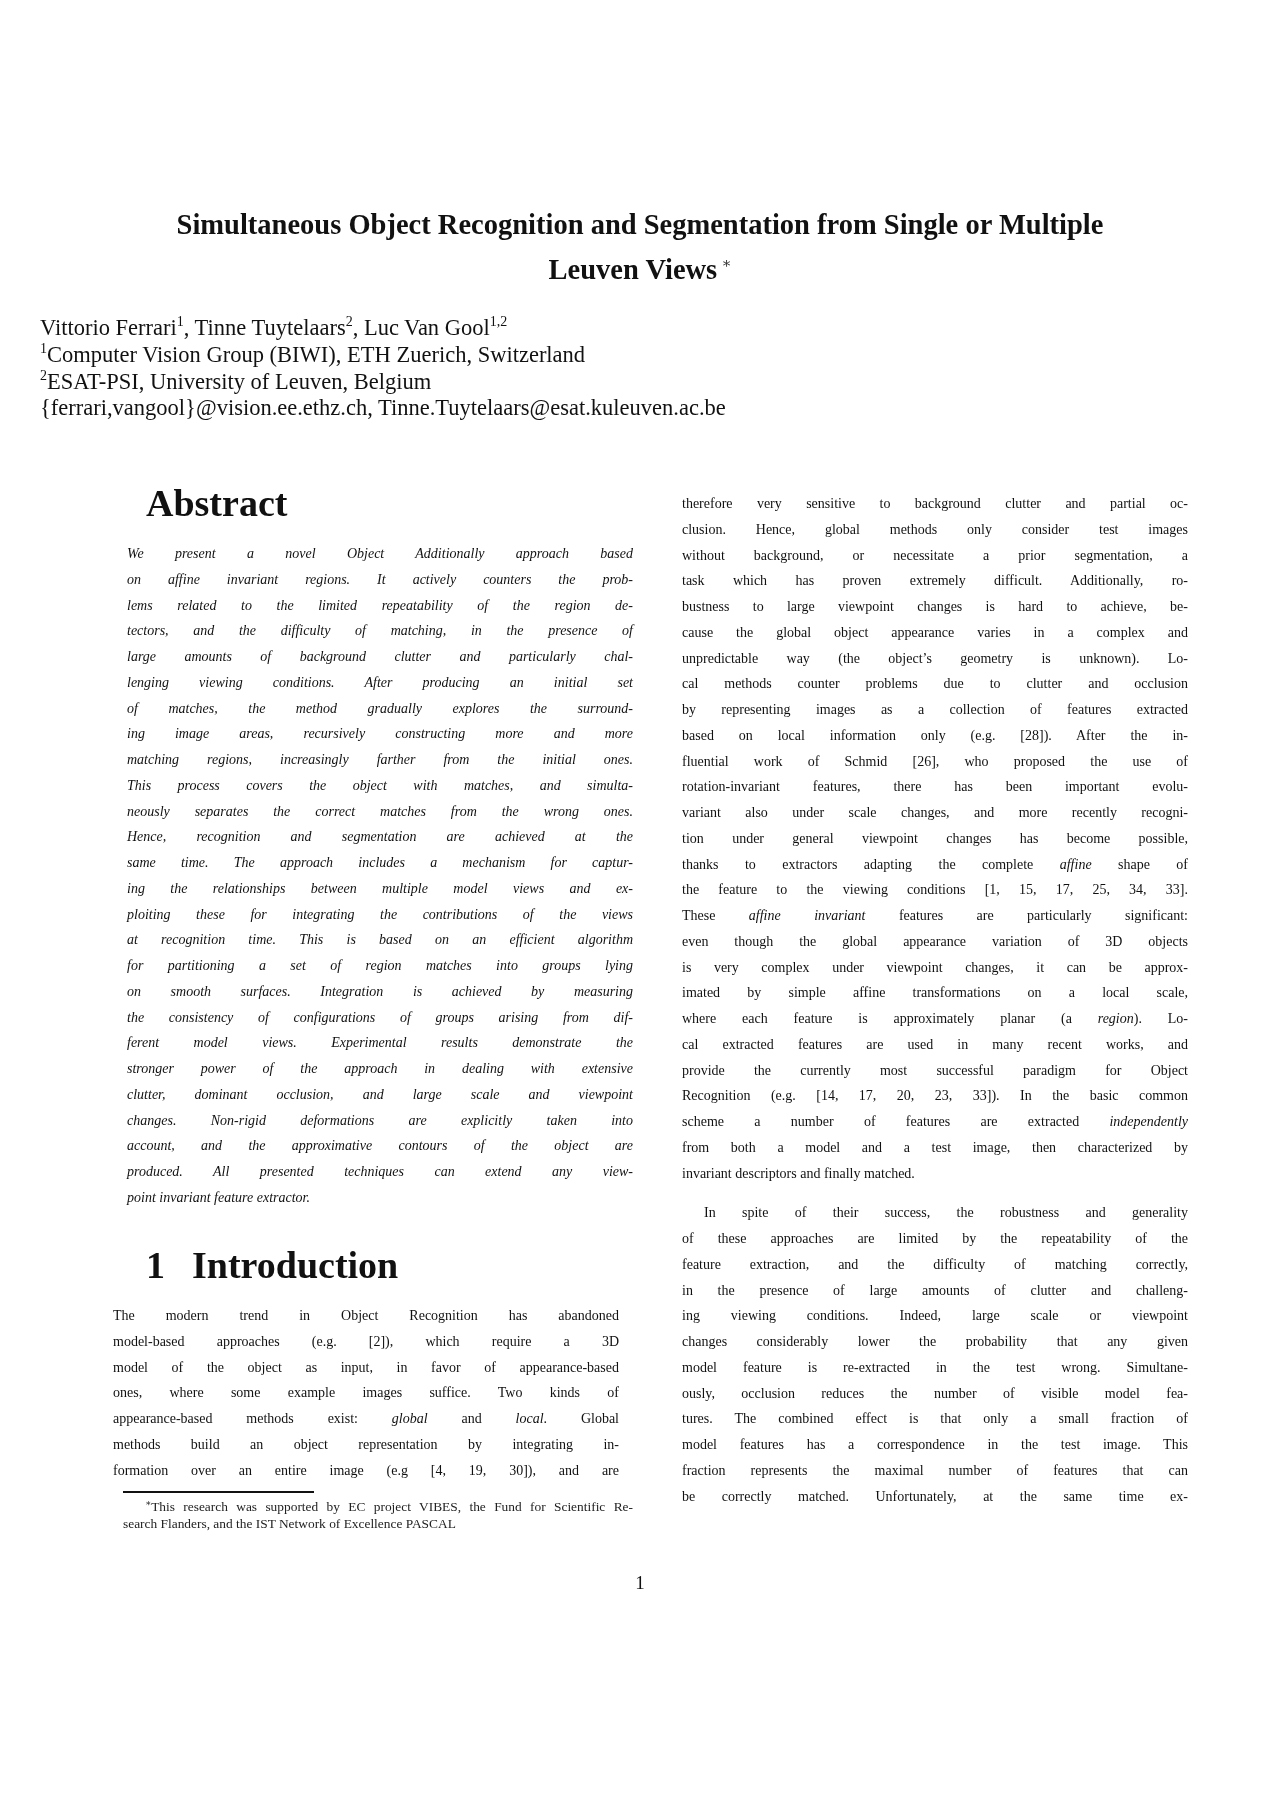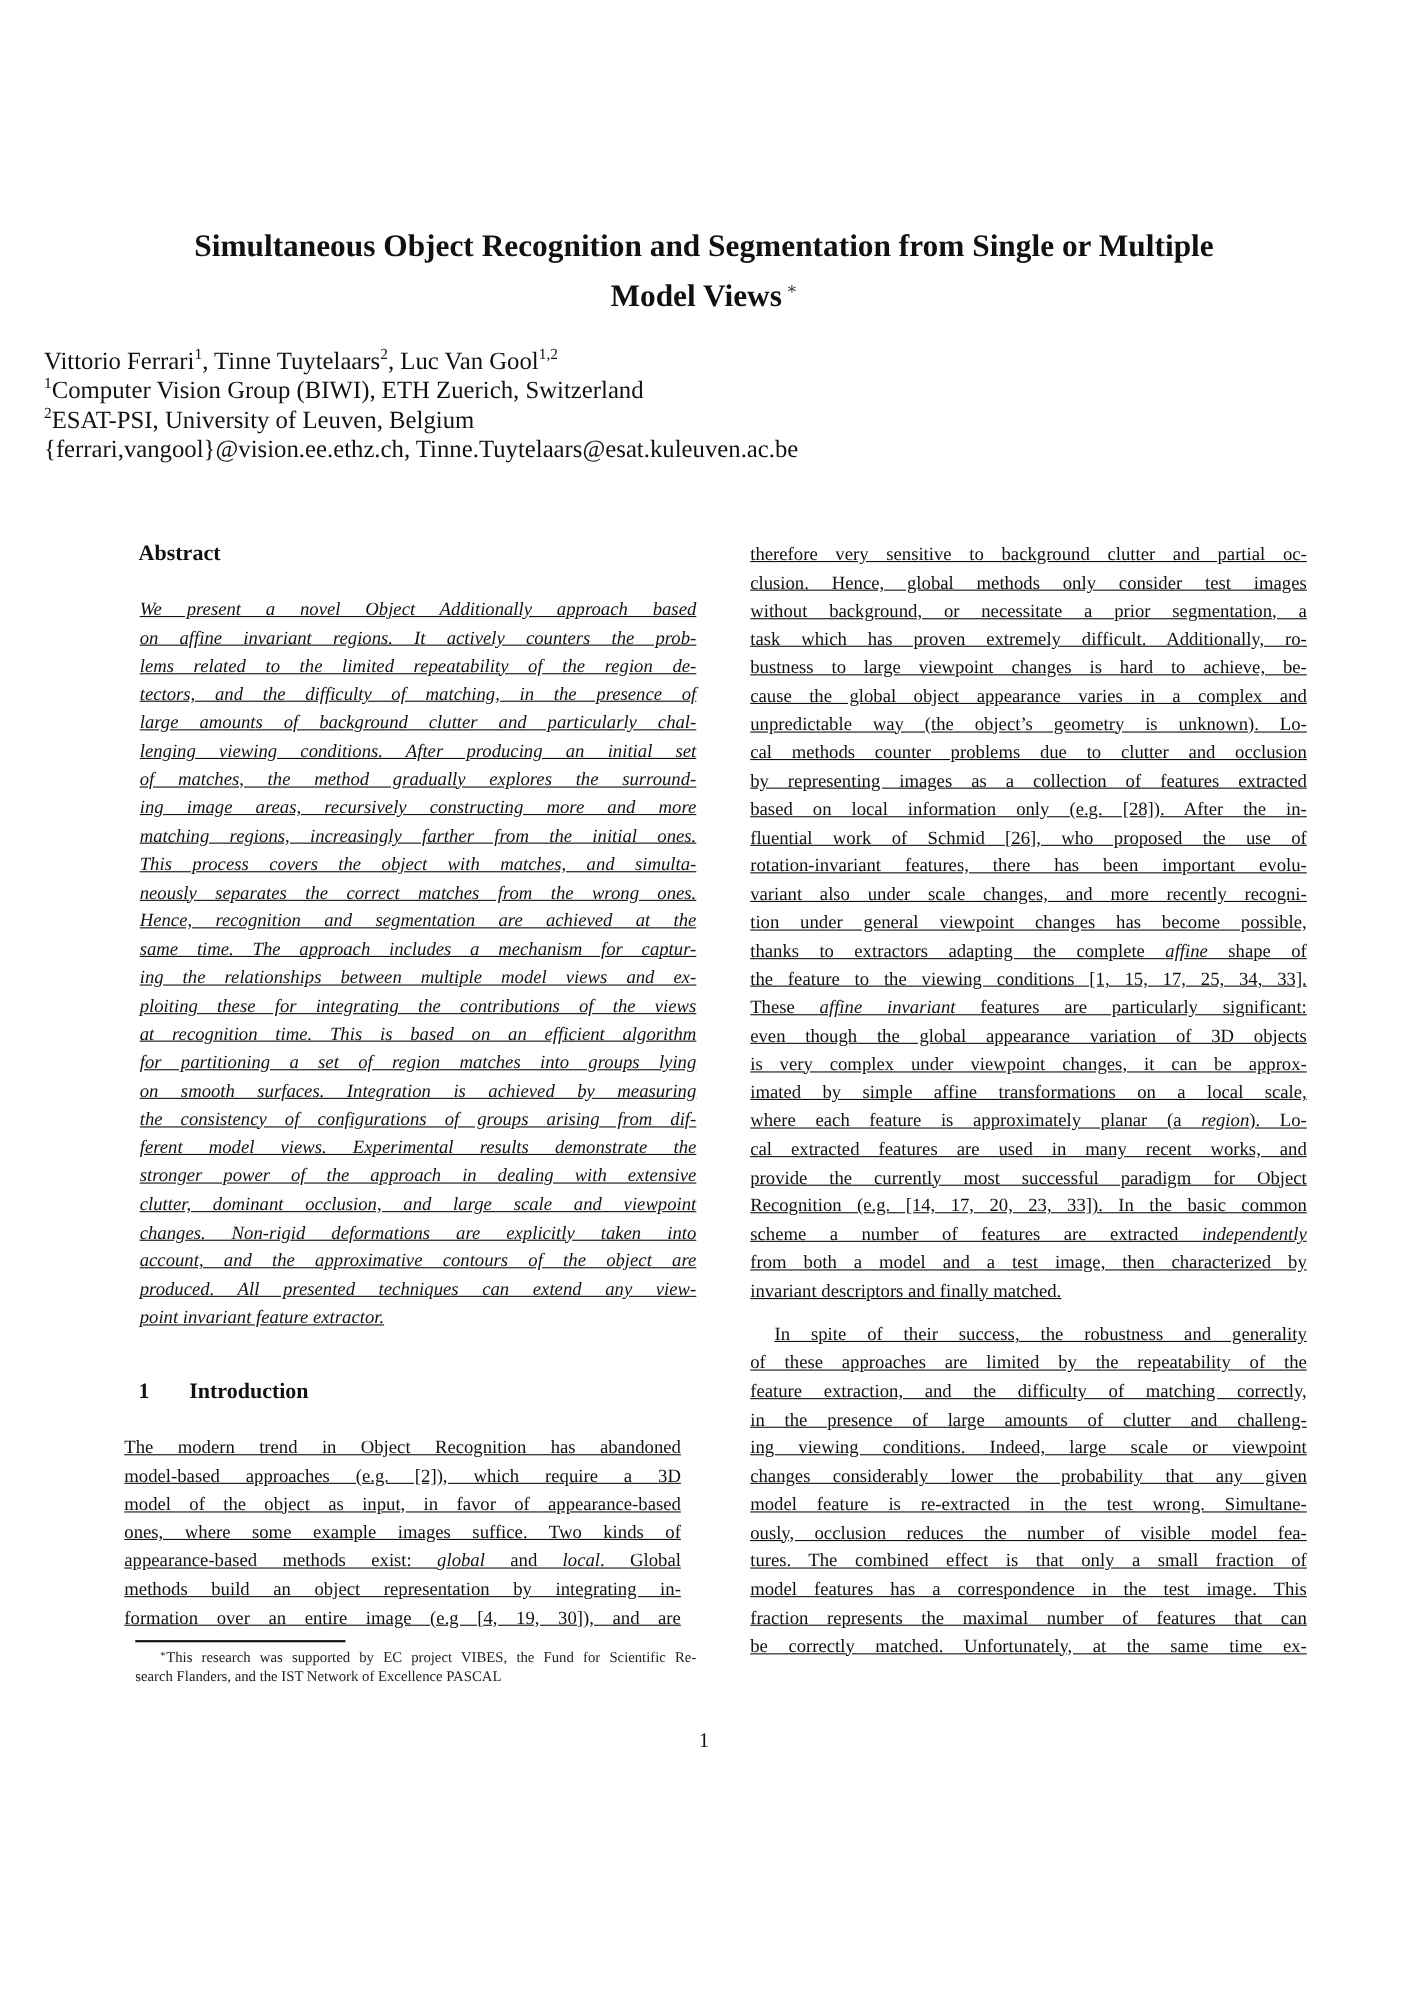--- a/index.html
+++ b/index.html
@@ -3,43 +3,43 @@
 <meta charset="utf-8">
 <style>
   html, body { margin: 0; padding: 0; background: #ffffff; }
   body { width: 1280px; height: 1811px; position: relative; overflow: hidden;
          font-family: "Liberation Serif", "DejaVu Serif", serif; color: #111; }
   .abs { position: absolute; }
   .title { left: 0; width: 1280px; text-align: center; font-weight: bold; font-size: 28.5px; line-height: 38px; top: 206px; }
   .title .star { font-weight: normal; font-size: 15px; vertical-align: 11px; margin-left: 4px; color: #333; }
   .authors { left: 0; width: 1280px; font-size: 22.5px; line-height: 26.8px; top: 315px; padding-left: 40px; }
   .authors sup { font-size: 14px; line-height: 0; vertical-align: 9px; }
-  .heading { font-weight: bold; font-size: 20px; line-height: 32px; }
-  .col { width: 506px; font-size: 17px; line-height: 25.75px; text-decoration: underline; }
+  .heading { font-weight: bold; font-size: 38px; line-height: 32px; margin-left: 20px; }
+  .col { width: 506px; font-size: 14px; line-height: 25.75px; }
   .col .ln { display: block; height: 25.75px; white-space: nowrap; text-align: justify; text-align-last: justify; }
   .col .ln.last { text-align-last: left; }
   .col .ln.indent { text-indent: 22px; }
   .abstract-text { font-style: italic; }
   .gap { display: block; height: 14px; }
   .sec-num { display: inline-block; width: 46px; }
   .footrule { left: 123px; top: 1491px; width: 191px; height: 1.6px; background: #111; }
   .footnote { left: 123px; top: 1499px; width: 510px; font-size: 13.4px; line-height: 16.5px; color: #222; }
   .footnote .ln { display: block; white-space: nowrap; text-align: justify; text-align-last: justify; }
   .footnote .ln.first { text-indent: 22px; }
   .footnote .ln.last { text-align-last: left; }
   .footnote sup { font-size: 9px; vertical-align: 5px; line-height: 0; }
   .pagenum { left: 0; width: 1280px; text-align: center; top: 1572px; font-size: 19px; }
   em { font-style: italic; }
 </style>
 </head>
 <body>
 
 <div class="abs title">
   <div>Simultaneous Object Recognition and Segmentation from Single or Multiple</div>
-  <div><span>Model Views</span><span class="star">∗</span></div>
+  <div><span>Leuven Views</span><span class="star">∗</span></div>
 </div>
 
 <div class="abs authors">
   <div id="author-names"><span>Vittorio Ferrari</span><sup>1</sup><span>, </span><span>Tinne Tuytelaars</span><sup>2</sup><span>, </span><span>Luc Van Gool</span><sup>1,2</sup></div>
   <div><sup>1</sup><span>Computer Vision Group (BIWI), ETH Zuerich, Switzerland</span></div>
   <div><sup>2</sup><span>ESAT-PSI, University of Leuven, Belgium</span></div>
   <div>{ferrari,vangool}@vision.ee.ethz.ch, Tinne.Tuytelaars@esat.kuleuven.ac.be</div>
 </div>
 
 <div class="abs heading" style="left:126px; top:487px;">Abstract</div>

